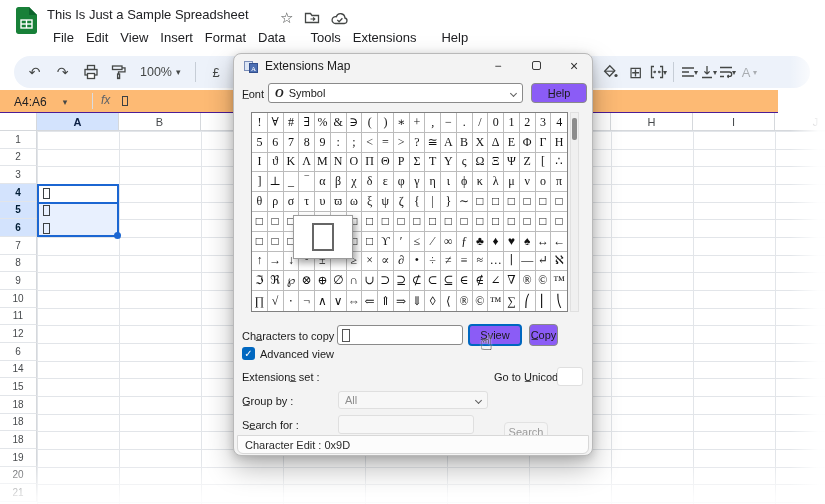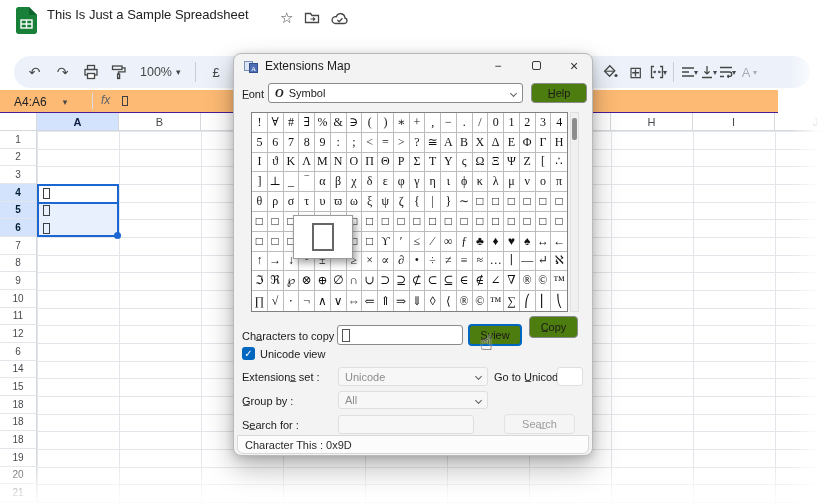--- a/index.html
+++ b/index.html
@@ -79,21 +79,21 @@
   .max-box{width:9px;height:9px;border:1.2px solid #3a3a3a;border-radius:2px;}
   .btn-close{left:325px;font-size:14px;}
 
   .dlg-label{position:absolute;white-space:nowrap;}
   .combo{position:absolute;background:#fff;border:1px solid #8a8a8a;border-radius:3px;
          display:flex;align-items:center;padding:0 6px;gap:5px;}
   .combo .chev{margin-left:auto;}
   .chev{width:5px;height:5px;border-right:1.2px solid #5f5f5f;border-bottom:1.2px solid #5f5f5f;
         transform:rotate(45deg);flex:none;}
   .ot-mark{font-family:"Liberation Serif",serif;font-style:italic;font-weight:bold;font-size:12px;color:#222;}
-  .dlg-btn{position:absolute;background:#4d7c0f;border:1px solid #8a8a8a;border-radius:4px;
+  .dlg-btn{position:absolute;background:#8b5cf6;border:1px solid #8a8a8a;border-radius:4px;
            display:flex;align-items:center;justify-content:center;font-size:11px;color:#1a1a1a;}
   .btn-primary{border:2px solid #0067c0;}
   .btn-disabled{background:#f5f5f5;border-color:#e2e2e2;color:#9b9b9b;}
 
   .char-grid{position:absolute;left:17px;top:58px;width:317px;height:200px;background:#fff;
              border:1px solid #808080;display:grid;grid-template-columns:repeat(20,1fr);grid-template-rows:repeat(10,1fr);}
   .cg-cell{border-right:1px solid #bcbcbc;border-bottom:1px solid #bcbcbc;display:flex;align-items:center;justify-content:center;
            font-family:"Liberation Serif","DejaVu Serif","DejaVu Sans",serif;font-size:12px;color:#111;overflow:hidden;}
   .cg-cell:nth-child(20n){border-right:none;}
   .cg-cell:nth-child(n+181){border-bottom:none;}
@@ -138,20 +138,31 @@
       <span class="star-glyph">☆</span>
       <svg width="16" height="16" viewBox="0 0 16 16">
         <path d="M1.5 3.5h5l1.5 2h6.5v7h-13z" fill="none" stroke="#444746" stroke-width="1.3"></path>
         <path d="M6.5 9h4.2m-1.6-1.7L10.8 9l-1.7 1.7" fill="none" stroke="#444746" stroke-width="1.2"></path>
       </svg>
       <svg width="18" height="15" viewBox="0 0 18 15">
         <path d="M4.6 12.5a3.4 3.4 0 1 1 .7-6.7 4.4 4.4 0 0 1 8.6 1.2 2.8 2.8 0 0 1-.6 5.5z" fill="none" stroke="#444746" stroke-width="1.3"></path>
         <path d="M6.3 8.9l1.8 1.8 3.3-3.4" fill="none" stroke="#444746" stroke-width="1.3"></path>
       </svg>
     </div>
+    <div class="menubar">
+        <div class="menu-item">File</div>
+        <div class="menu-item">Edit</div>
+        <div class="menu-item">View</div>
+        <div class="menu-item">Insert</div>
+        <div class="menu-item">Format</div>
+        <div class="menu-item">Data</div>
+        <div class="menu-item">Tools</div>
+        <div class="menu-item">Extensions</div>
+        <div class="menu-item">Help</div>
+      </div>
   </div>
 
   <div class="toolbar">
     <div class="tb-left">
       <span class="tbi">↶</span>
       <span class="tbi">↷</span>
       <span class="tbi">
         <svg width="16" height="16" viewBox="0 0 16 16">
           <rect x="4.5" y="1.5" width="7" height="4" fill="none" stroke="#444746" stroke-width="1.3"></rect>
           <rect x="2" y="5.5" width="12" height="5.5" fill="none" stroke="#444746" stroke-width="1.3"></rect>
@@ -508,42 +519,38 @@
 
     <div class="magnifier">
       <div class="mag-tofu"></div>
     </div>
 
     <span class="dlg-label" style="left:8px;top:276px">Cha̲racters to copy :</span>
     <div class="copy-field">
       <span class="field-tofu"></span>
     </div>
     <div class="dlg-btn btn-primary" style="left:234px;top:270px;width:54px;height:22px">S̲view</div>
-    <div class="dlg-btn" style="left:295px;top:262px;width:49px;height:22px">C̲opy</div>
+    <div class="dlg-btn" style="left:295px;top:270px;width:29px;height:22px">C̲opy</div>
 
     <span class="checkbox">✓</span>
-    <span class="dlg-label" style="left:26px;top:294px">Unicode view</span>
+    <span class="dlg-label" style="left:26px;top:294px">Advanced view</span>
 
     <span class="dlg-label" style="left:8px;top:317px">Extensions̲ set :</span>
-    <div class="combo combo-disabled" style="left:104px;top:313px;width:150px;height:19px">
-      <span>Unicode</span>
-      <span class="chev"></span>
-    </div>
     <span class="dlg-label" style="left:260px;top:317px">Go to U̲nicode :</span>
     <div class="uni-field"></div>
 
     <span class="dlg-label" style="left:8px;top:341px">G̲roup by :</span>
     <div class="combo combo-disabled" style="left:104px;top:337px;width:150px;height:18px">
       <span>All</span>
       <span class="chev"></span>
     </div>
 
     <span class="dlg-label" style="left:8px;top:365px">Se̲arch for :</span>
     <div class="search-field"></div>
-    <div class="dlg-btn btn-disabled" style="left:270px;top:360px;width:71px;height:20px">Sear̲ch</div>
+    <div class="dlg-btn btn-disabled" style="left:270px;top:368px;width:44px;height:20px">Sear̲ch</div>
 
     <div class="status-bar">
-      <span>Character This : 0x9D</span>
+      <span>Character Edit : 0x9D</span>
     </div>
   </div>
 
   <span class="cursor-hand">☝</span>
 </div>
 
 </body></html>

